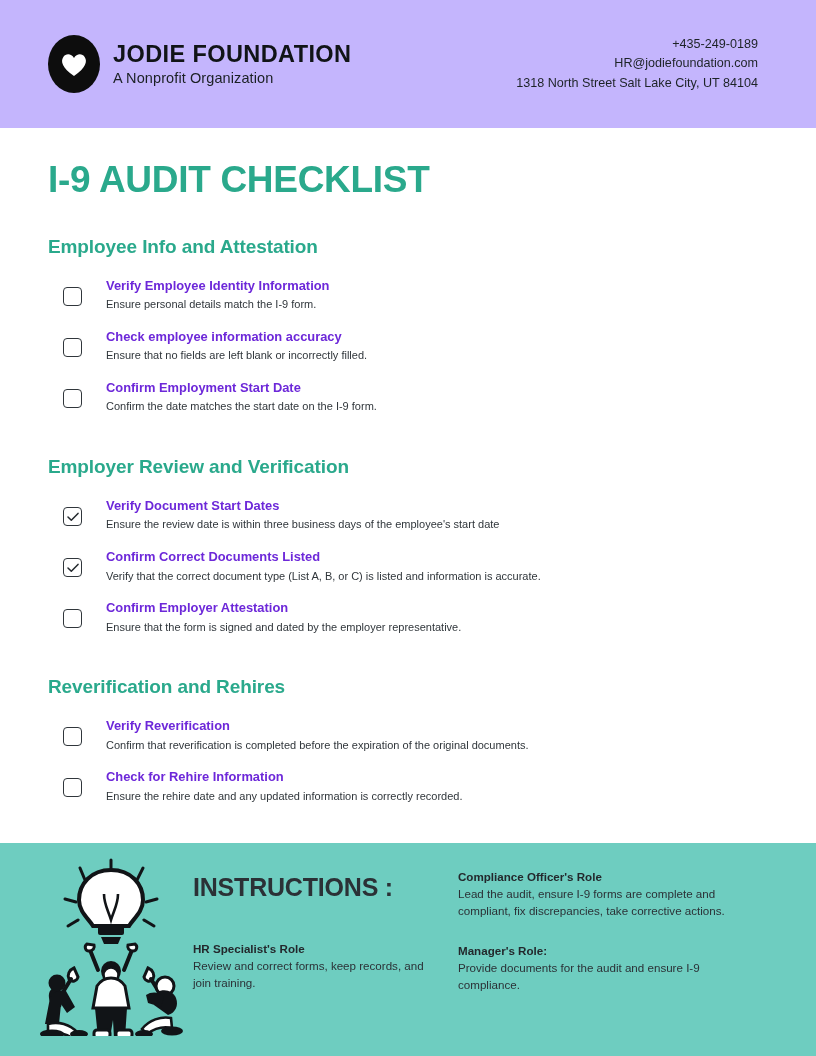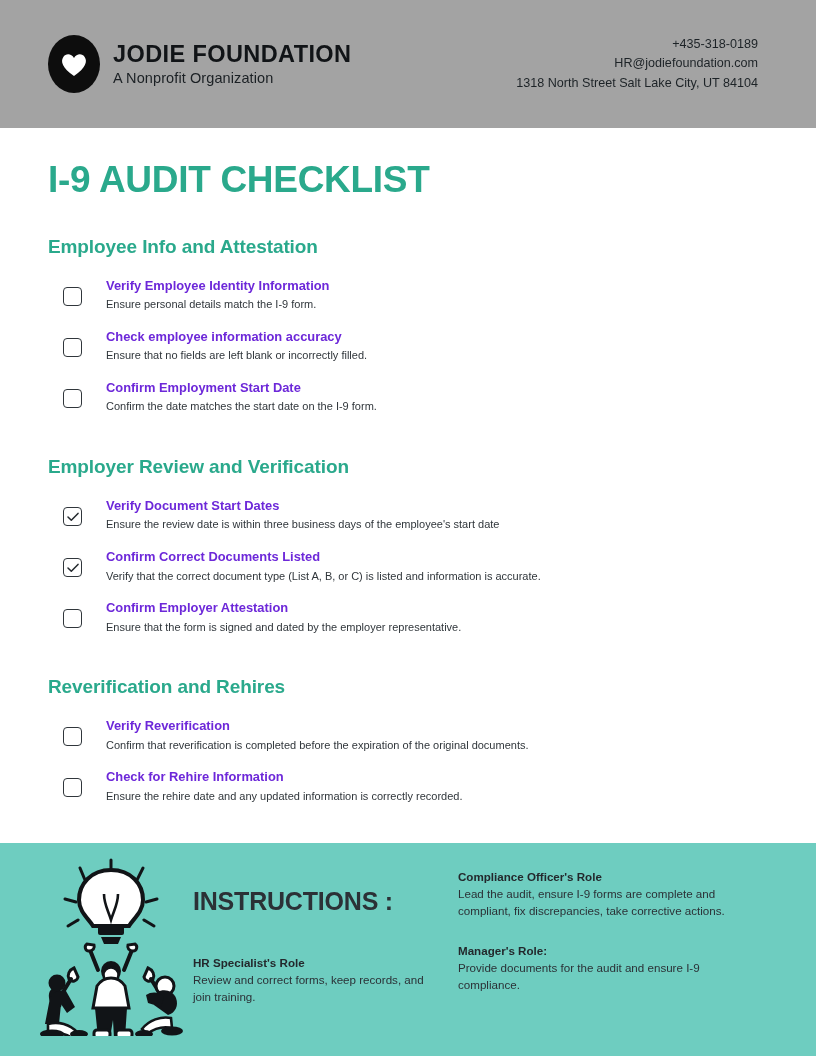--- a/index.html
+++ b/index.html
@@ -12,21 +12,21 @@
     background: #ffffff;
     font-family: "Liberation Sans", sans-serif;
     color: #2b2f33;
     overflow: hidden;
     position: relative;
   }
 
   
   .header {
     height: 128px;
-    background: #a3a3a3;
+    background: #c4b5fd;
     display: flex;
     align-items: center;
     justify-content: space-between;
     box-sizing: border-box;
     padding: 0 58px 0 48px;
   }
   .brand {
     display: flex;
     align-items: center;
     gap: 13px;
@@ -141,21 +141,21 @@
   .illustration {
     width: 185px;
     flex: none;
     padding: 15px 0 0 38px;
     box-sizing: border-box;
   }
   .illustration svg { display: block; }
   .instr-col {
     flex: none;
     width: 255px;
-    padding-top: 18px;
+    padding-top: 4px;
   }
   .instr-heading {
     font-size: 25px;
     font-weight: bold;
     color: #2b3136;
     letter-spacing: -0.2px;
     margin: 26px 0 0 8px;
   }
   .role {
     margin: 0 0 0 8px;
@@ -190,21 +190,21 @@
       <svg width="28" height="25" viewBox="0 0 28 25" aria-hidden="true">
         <path d="M14 24 C2 15.5 0.5 9.5 3.2 5.2 C5.8 1.1 11.3 1.4 14 6 C16.7 1.4 22.2 1.1 24.8 5.2 C27.5 9.5 26 15.5 14 24 Z" fill="#ffffff"></path>
       </svg>
     </div>
     <div class="brand-text">
       <span class="brand-name">JODIE FOUNDATION</span>
       <span class="brand-tag">A Nonprofit Organization</span>
     </div>
   </div>
   <div class="contact">
-    <span>+435-318-0189</span>
+    <span>+435-249-0189</span>
     <span>HR@jodiefoundation.com</span>
     <span>1318 North Street Salt Lake City, UT 84104</span>
   </div>
 </div>
 
 <div class="sheet">
   <h1 class="doc-title">I-9 AUDIT CHECKLIST</h1>
 
   <div class="section">
     <h2 class="section-title">Employee Info and Attestation</h2>

